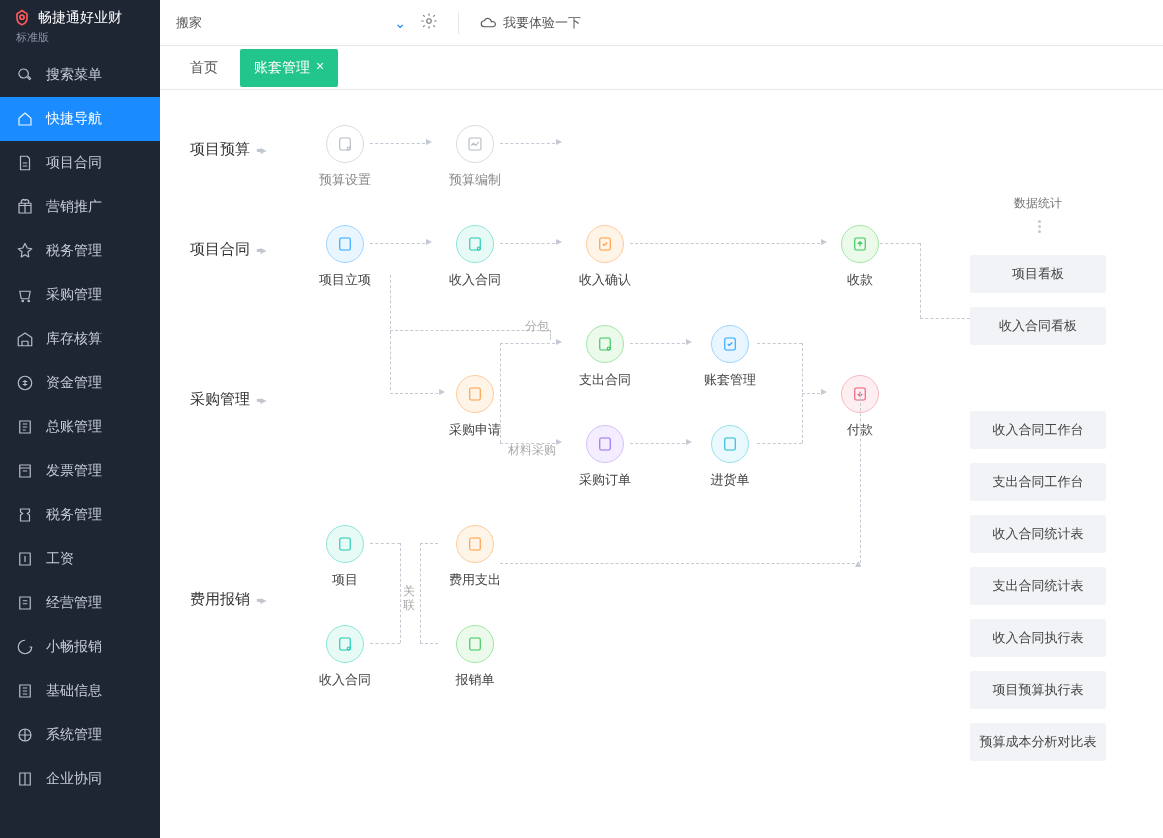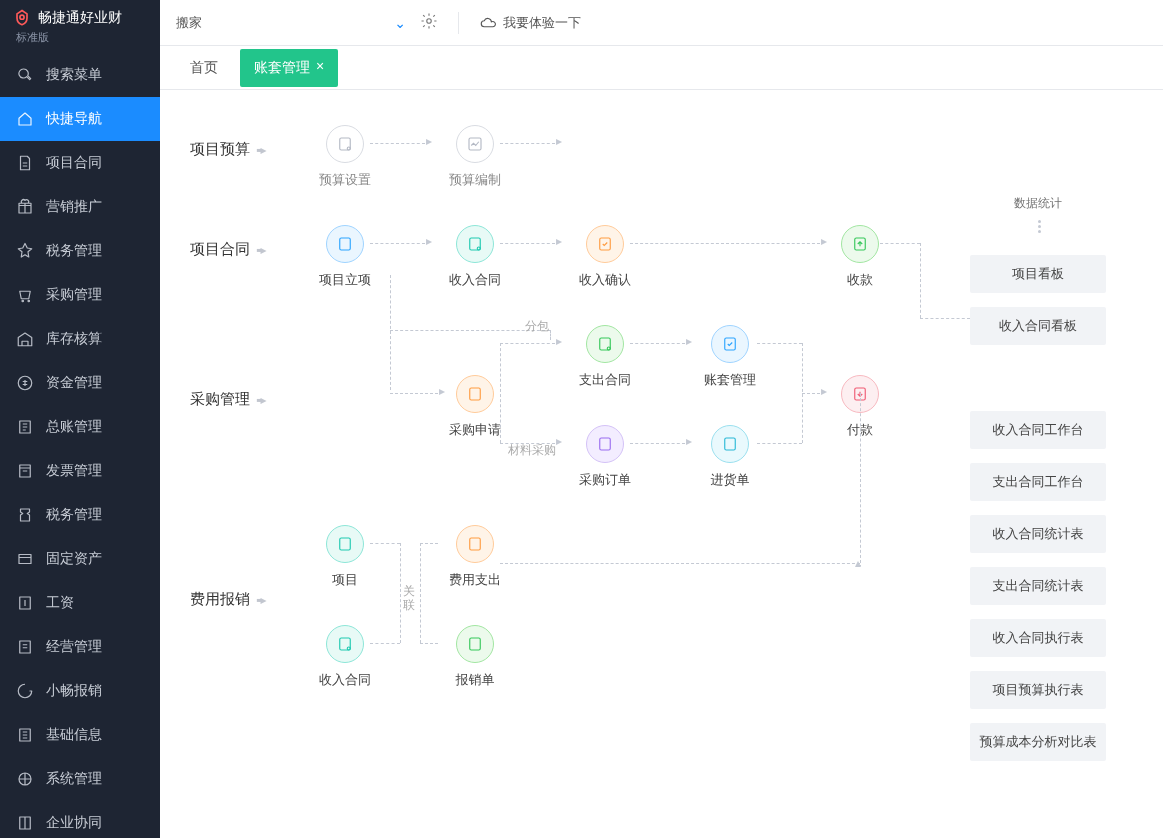--- a/index.html
+++ b/index.html
@@ -164,28 +164,20 @@
           </span>
           <span>发票管理</span>
         </div>
         <div class="side-item">
           <span class="side-ico">
             <svg viewBox="0 0 24 24" width="18" height="18">
               <path d="M6 4h12v4l-3 2 3 2v8H6v-8l3-2-3-2z" fill="none" stroke="currentColor" stroke-width="1.6" stroke-linejoin="round"></path>
             </svg>
           </span>
           <span>税务管理</span>
-        </div>
-        <div class="side-item">
-          <span class="side-ico">
-            <svg viewBox="0 0 24 24" width="18" height="18">
-              <path d="M4 6h16v12H4zM4 10h16" fill="none" stroke="currentColor" stroke-width="1.6" stroke-linejoin="round"></path>
-            </svg>
-          </span>
-          <span>固定资产</span>
         </div>
         <div class="side-item">
           <span class="side-ico">
             <svg viewBox="0 0 24 24" width="18" height="18">
               <path d="M5 4h14v16H5zM12 8v8" fill="none" stroke="currentColor" stroke-width="1.6" stroke-linejoin="round"></path>
             </svg>
           </span>
           <span>工资</span>
         </div>
         <div class="side-item">

